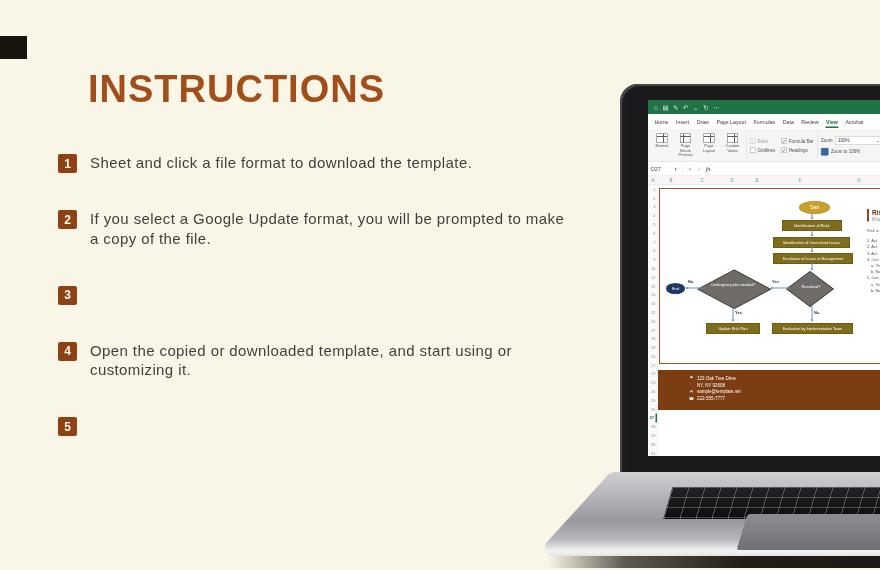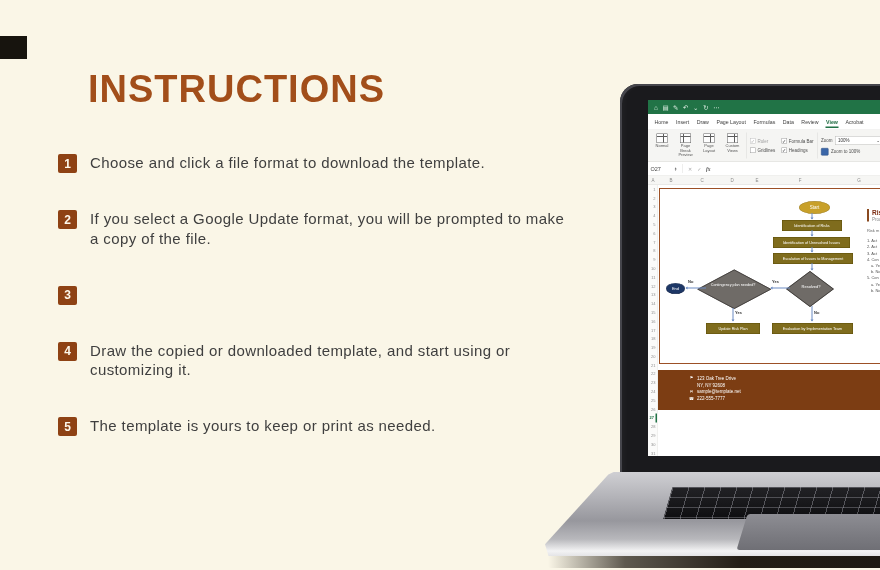--- a/index.html
+++ b/index.html
@@ -117,36 +117,35 @@
 
 <div class="stage">
 
   <div class="corner-accent"></div>
 
   <div class="title">INSTRUCTIONS</div>
 
   <div class="steps">
       <div class="step">
         <div class="step-num">1</div>
-        <div class="step-text">Choose and click a file format to download the template.</div>
+        <div class="step-text">Sheet and click a file format to download the template.</div>
       </div>
       <div class="step">
         <div class="step-num">2</div>
         <div class="step-text">If you select a Google Update format, you will be prompted to make a copy of the file.</div>
       </div>
       <div class="step">
         <div class="step-num">3</div>
       </div>
       <div class="step">
         <div class="step-num">4</div>
-        <div class="step-text">Draw the copied or downloaded template, and start using or customizing it.</div>
+        <div class="step-text">Open the copied or downloaded template, and start using or customizing it.</div>
       </div>
       <div class="step">
         <div class="step-num">5</div>
-        <div class="step-text">The template is yours to keep or print as needed.</div>
       </div>
     </div>
 
   <div class="laptop-shadow"></div>
   <div class="laptop-screen"></div>
   <div class="laptop-deck"></div>
   <div class="keyboard"></div>
   <div class="trackpad"></div>
 
   <div class="xl-window">

